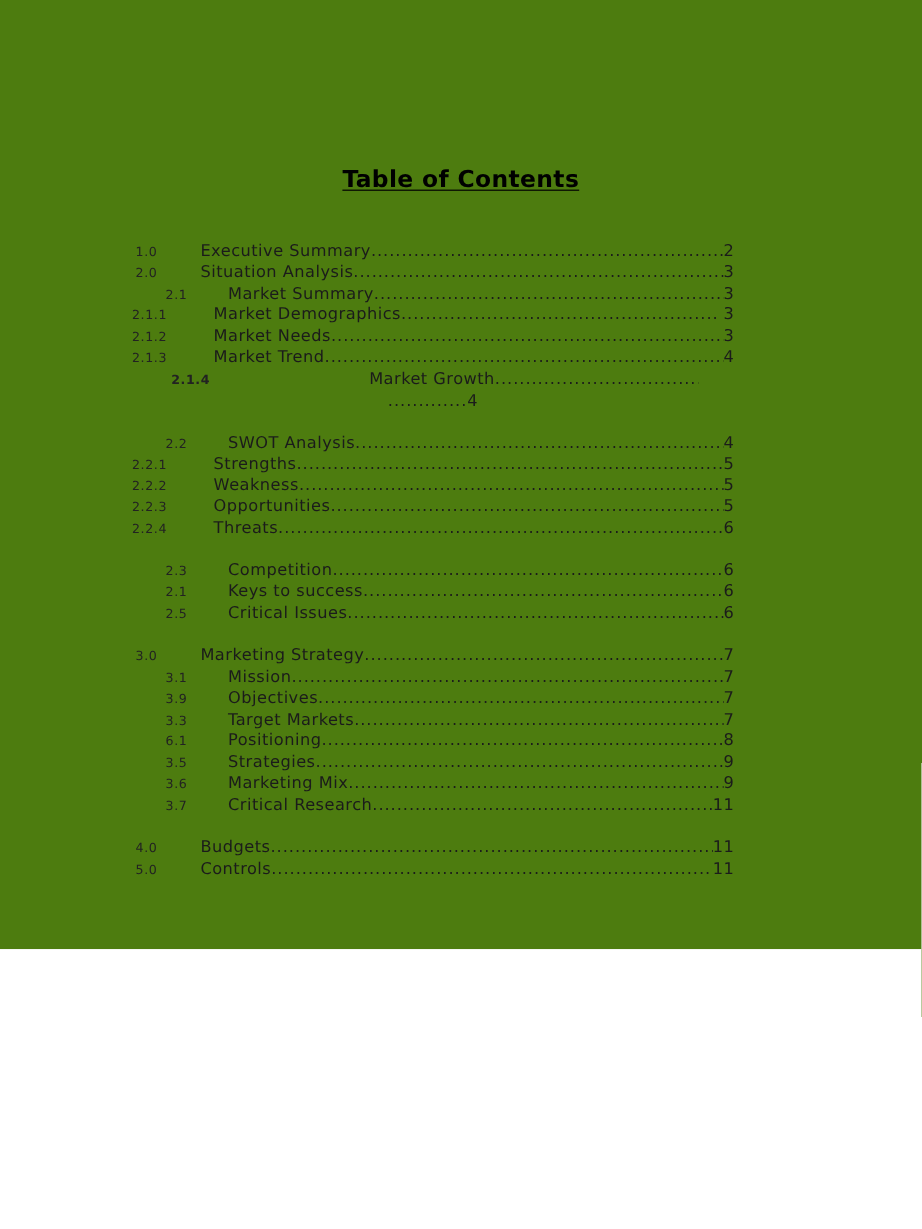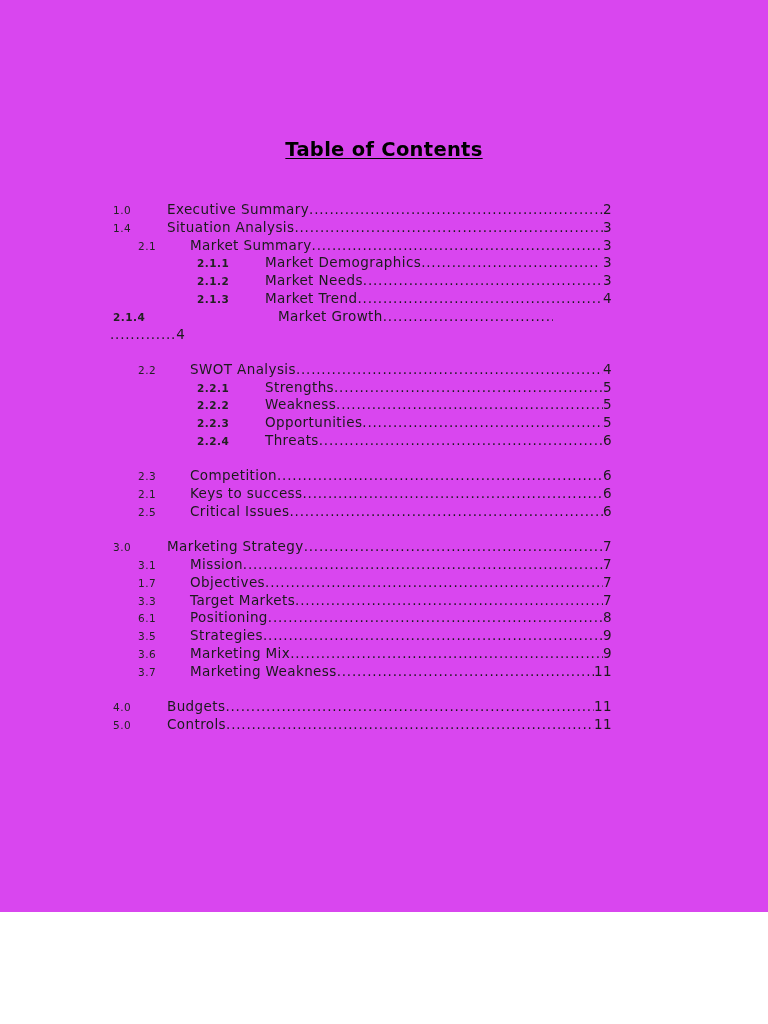--- a/index.html
+++ b/index.html
@@ -1,20 +1,20 @@
 <!DOCTYPE html>
 <html><head>
 <meta charset="utf-8">
 <style>
   html, body { margin: 0; padding: 0; background: #ffffff; }
   .doc-page {
     position: relative;
     width: 768px;
-    height: 912px;
-    background: #d946ef;
+    height: 791px;
+    background: #4d7c0f;
     font-family: "DejaVu Sans", sans-serif;
     color: #1b1b1b;
     overflow: hidden;
   }
   .title {
     position: absolute;
     top: 138px;
     left: 0;
     width: 100%;
     margin: 0;
@@ -34,31 +34,32 @@
   }
   .row {
     display: flex;
     align-items: baseline;
     height: 17.8px;
     line-height: 17.8px;
     font-size: 13.5px;
     letter-spacing: 0.4px;
     white-space: nowrap;
     color: #1b1b1b;
+    justify-content: center;
   }
   .row.gap { margin-top: 17.5px; }
   .num {
     flex: none;
     font-size: 10.5px;
     letter-spacing: 0.5px;
     color: #222222;
   }
   .r0 .num { padding-left: 3px; width: 26px; }
   .r1 .num { margin-left: 28px; width: 24px; }
-  .r2 .num { margin-left: 87px; width: 40px; font-weight: bold; }
+  .r2 .num { width: 40px; }
   .rh .num { padding-left: 3px; width: 137px; font-weight: bold; }
   .label { flex: none; margin-left: 28px; }
   .leader {
     flex: 1 1 auto;
     overflow: hidden;
     letter-spacing: 0.8px;
     min-width: 0;
   }
   .rh .leader { flex: 0 0 auto; width: 170px; }
   .pagenum { flex: none; white-space: pre; }
@@ -81,21 +82,21 @@
 <div class="doc-page">
   <h1 class="title">Table of Contents</h1>
   <div class="toc" id="toc">
       <div class="row r0">
         <span class="num">1.0</span>
         <span class="label">Executive Summary</span>
         <span class="leader">......................................................................................................................................................</span>
         <span class="pagenum">2</span>
       </div>
       <div class="row r0">
-        <span class="num">1.4</span>
+        <span class="num">2.0</span>
         <span class="label">Situation Analysis</span>
         <span class="leader">......................................................................................................................................................</span>
         <span class="pagenum">3</span>
       </div>
       <div class="row r1">
         <span class="num">2.1</span>
         <span class="label">Market Summary</span>
         <span class="leader">......................................................................................................................................................</span>
         <span class="pagenum">3</span>
       </div>
@@ -177,21 +178,21 @@
         <span class="leader">......................................................................................................................................................</span>
         <span class="pagenum">7</span>
       </div>
       <div class="row r1">
         <span class="num">3.1</span>
         <span class="label">Mission</span>
         <span class="leader">......................................................................................................................................................</span>
         <span class="pagenum">7</span>
       </div>
       <div class="row r1">
-        <span class="num">1.7</span>
+        <span class="num">3.9</span>
         <span class="label">Objectives</span>
         <span class="leader">......................................................................................................................................................</span>
         <span class="pagenum">7</span>
       </div>
       <div class="row r1">
         <span class="num">3.3</span>
         <span class="label">Target Markets</span>
         <span class="leader">......................................................................................................................................................</span>
         <span class="pagenum">7</span>
       </div>
@@ -208,21 +209,21 @@
         <span class="pagenum">9</span>
       </div>
       <div class="row r1">
         <span class="num">3.6</span>
         <span class="label">Marketing Mix</span>
         <span class="leader">......................................................................................................................................................</span>
         <span class="pagenum">9</span>
       </div>
       <div class="row r1">
         <span class="num">3.7</span>
-        <span class="label">Marketing Weakness</span>
+        <span class="label">Critical Research</span>
         <span class="leader">......................................................................................................................................................</span>
         <span class="pagenum">11</span>
       </div>
       <div class="row r0 gap">
         <span class="num">4.0</span>
         <span class="label">Budgets</span>
         <span class="leader">......................................................................................................................................................</span>
         <span class="pagenum">11</span>
       </div>
       <div class="row r0">

